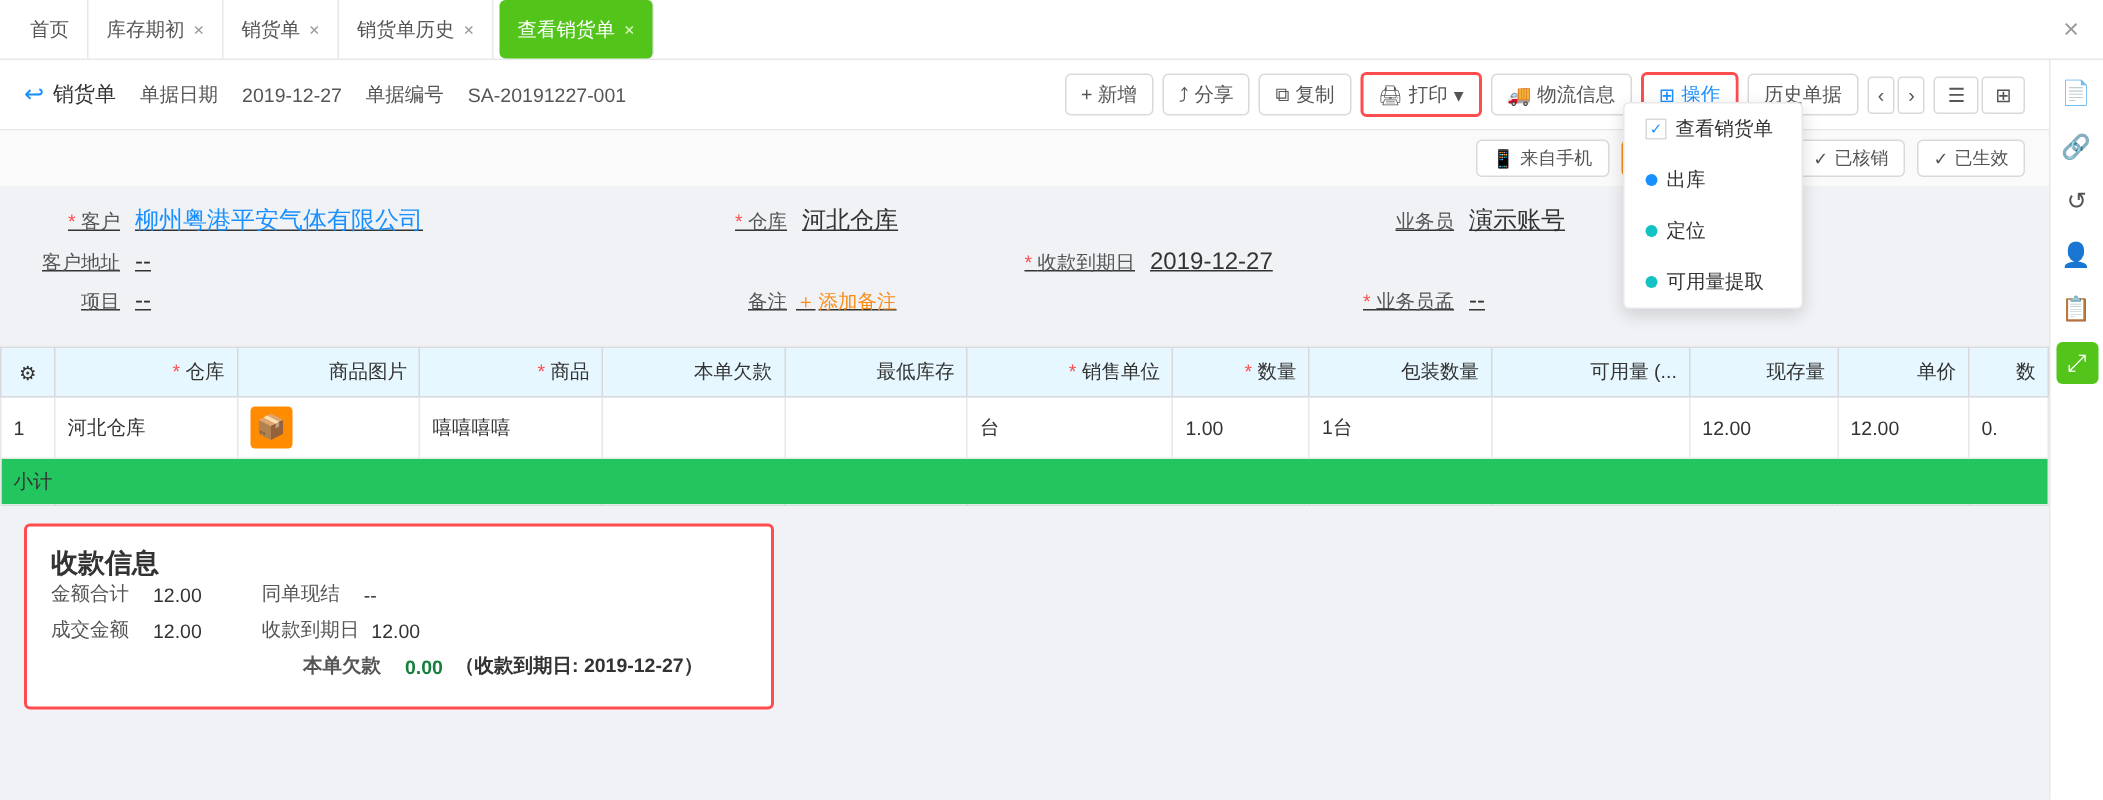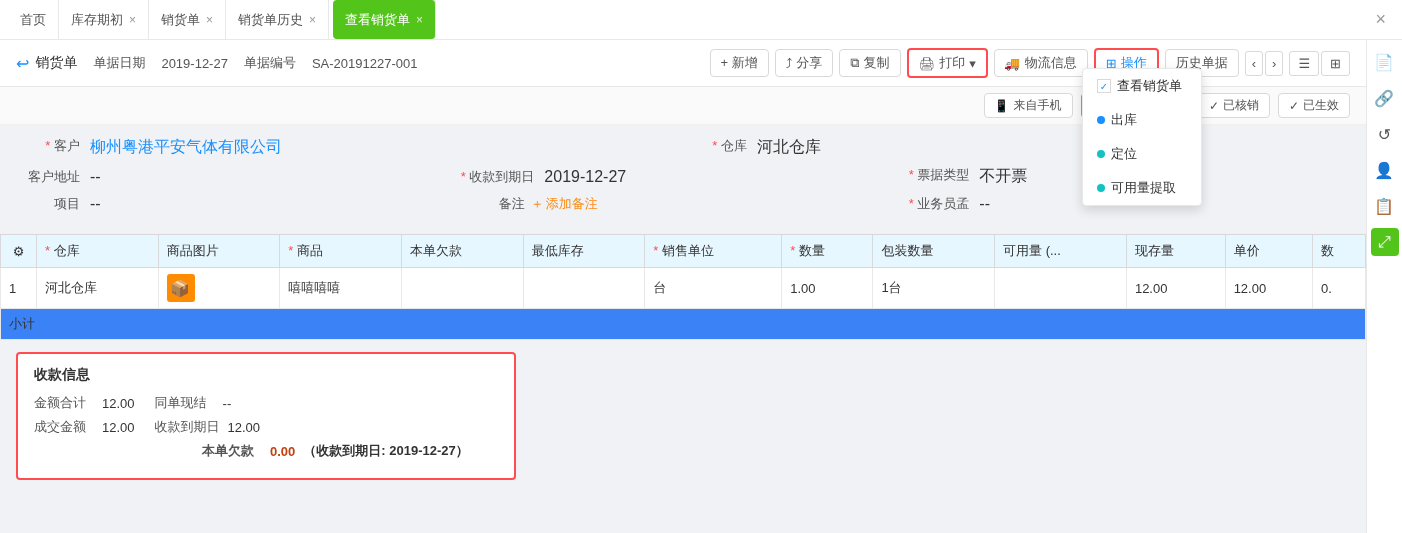--- a/index.html
+++ b/index.html
@@ -54,55 +54,55 @@
     .sub-btn {
       display: flex; align-items: center; gap: 4px; padding: 3px 10px;
       border: 1px solid #d9d9d9; border-radius: 4px; background: #fff;
       cursor: pointer; font-size: 12px; color: #555;
     }
     .sub-btn-orange { background: #fa8c16; color: #fff; border-color: #fa8c16; }
 
     
     .form-section { padding: 12px 16px; border-bottom: 1px solid #f0f0f0; }
     .form-row { display: flex; align-items: center; margin-bottom: 8px; gap: 0; }
-    .form-field { display: flex; align-items: flex-start; flex: 1; }
+    .form-field { display: flex; align-items: center; flex: 1; text-decoration: underline; }
     .form-label { font-size: 13px; color: #555; min-width: 70px; text-align: right; padding-right: 6px; }
     .form-label.required::before { content: '* '; color: #ff4d4f; }
     .form-value { font-size: 16px; color: #333; padding: 0 4px; }
     .form-value.link { color: #1890ff; cursor: pointer; }
     .add-note { color: #fa8c16; cursor: pointer; font-size: 13px; display: flex; align-items: center; gap: 2px; }
 
     
     .table-wrapper { overflow-x: auto; }
     table { width: 100%; border-collapse: collapse; font-size: 13px; }
     table thead tr { background: #e6f7ff; }
     table th {
-      padding: 7px 8px; text-align: left; border: 1px solid #d9d9d9;
+      padding: 7px 8px; text-align: right; border: 1px solid #d9d9d9;
       font-weight: normal; color: #333; white-space: nowrap;
     }
     table th .required-mark { color: #ff4d4f; }
     table td {
       padding: 6px 8px; border: 1px solid #e8e8e8; color: #333;
       white-space: nowrap; background: #fff;
     }
-    table tr.subtotal td { background: #3b82f6; }
+    table tr.subtotal td { background: #22c55e; }
     .col-settings { width: 36px; text-align: center; }
     .product-img { width: 28px; height: 28px; background: #ff8c00; border-radius: 3px; display: inline-flex; align-items: center; justify-content: center; }
 
     
     .payment-section {
       border: 2px solid #ff4d4f; border-radius: 4px; margin: 12px 16px;
       padding: 12px 16px; background: #fff; max-width: 500px;
     }
-    .payment-title { font-weight: 600; font-size: 14px; margin-bottom: 10px; }
-    .payment-row { display: flex; gap: 20px; margin-bottom: 6px; }
+    .payment-title { font-weight: 600; font-size: 18px; }
+    .payment-row { display: flex; gap: 40px; margin-bottom: 6px; }
     .payment-item { display: flex; align-items: center; gap: 8px; }
     .payment-label { color: #555; font-size: 13px; min-width: 60px; }
     .payment-val { font-size: 13px; color: #333; }
-    .payment-val.orange { color: #c2410c; }
+    .payment-val.orange { color: #15803d; }
 
     
     .dropdown-menu {
       position: absolute; top: 68px; right: 200px; background: #fff;
       border: 1px solid #e8e8e8; border-radius: 4px; z-index: 100;
       box-shadow: 0 4px 12px rgba(0,0,0,0.15); min-width: 120px;
     }
     .dropdown-item {
       display: flex; align-items: center; gap: 6px; padding: 8px 14px;
       cursor: pointer; font-size: 13px; color: #333;
@@ -254,33 +254,33 @@
   <div class="form-section">
     <div class="form-row">
       <div class="form-field">
         <span class="form-label required">客户</span>
         <span class="form-value link">柳州粤港平安气体有限公司</span>
       </div>
       <div class="form-field">
         <span class="form-label required">仓库</span>
         <span class="form-value">河北仓库</span>
       </div>
+      <div class="form-field">
+        <span class="form-label">业务员</span>
+        <span class="form-value">演示账号</span>
+      </div>
     </div>
     <div class="form-row">
       <div class="form-field">
         <span class="form-label">客户地址</span>
         <span class="form-value">--</span>
       </div>
       <div class="form-field">
         <span class="form-label required">收款到期日</span>
         <span class="form-value">2019-12-27</span>
-      </div>
-      <div class="form-field">
-        <span class="form-label required">票据类型</span>
-        <span class="form-value">不开票</span>
       </div>
     </div>
     <div class="form-row">
       <div class="form-field">
         <span class="form-label">项目</span>
         <span class="form-value">--</span>
       </div>
       <div class="form-field">
         <span class="form-label">备注</span>
         <span class="add-note">

